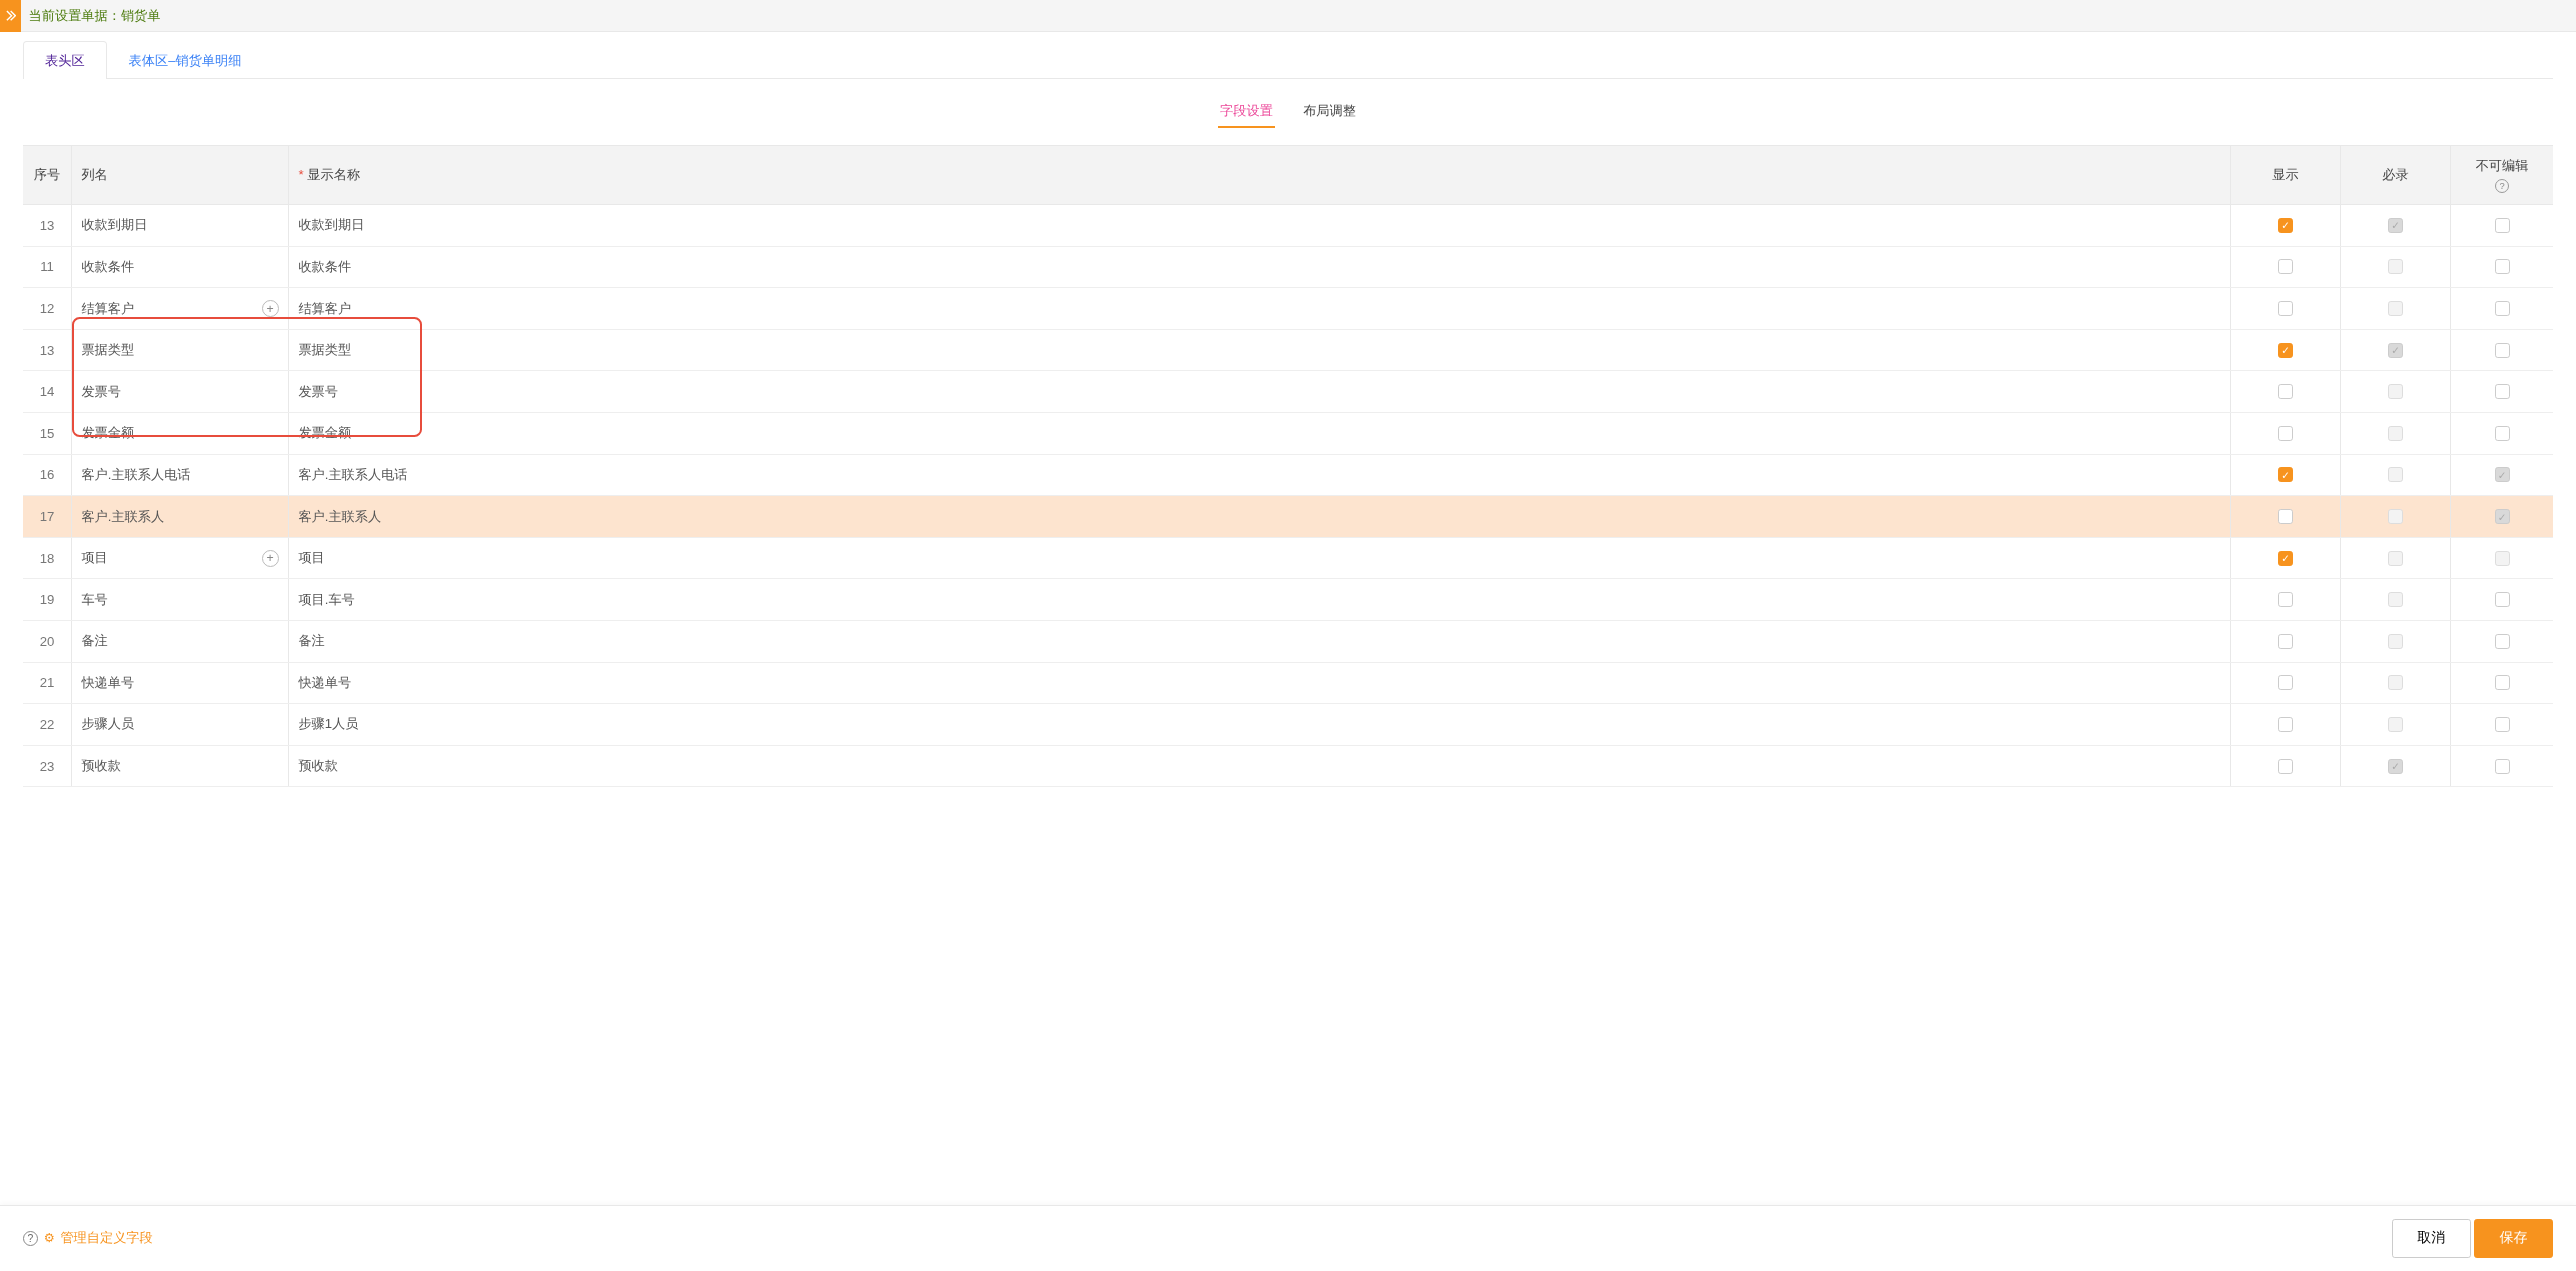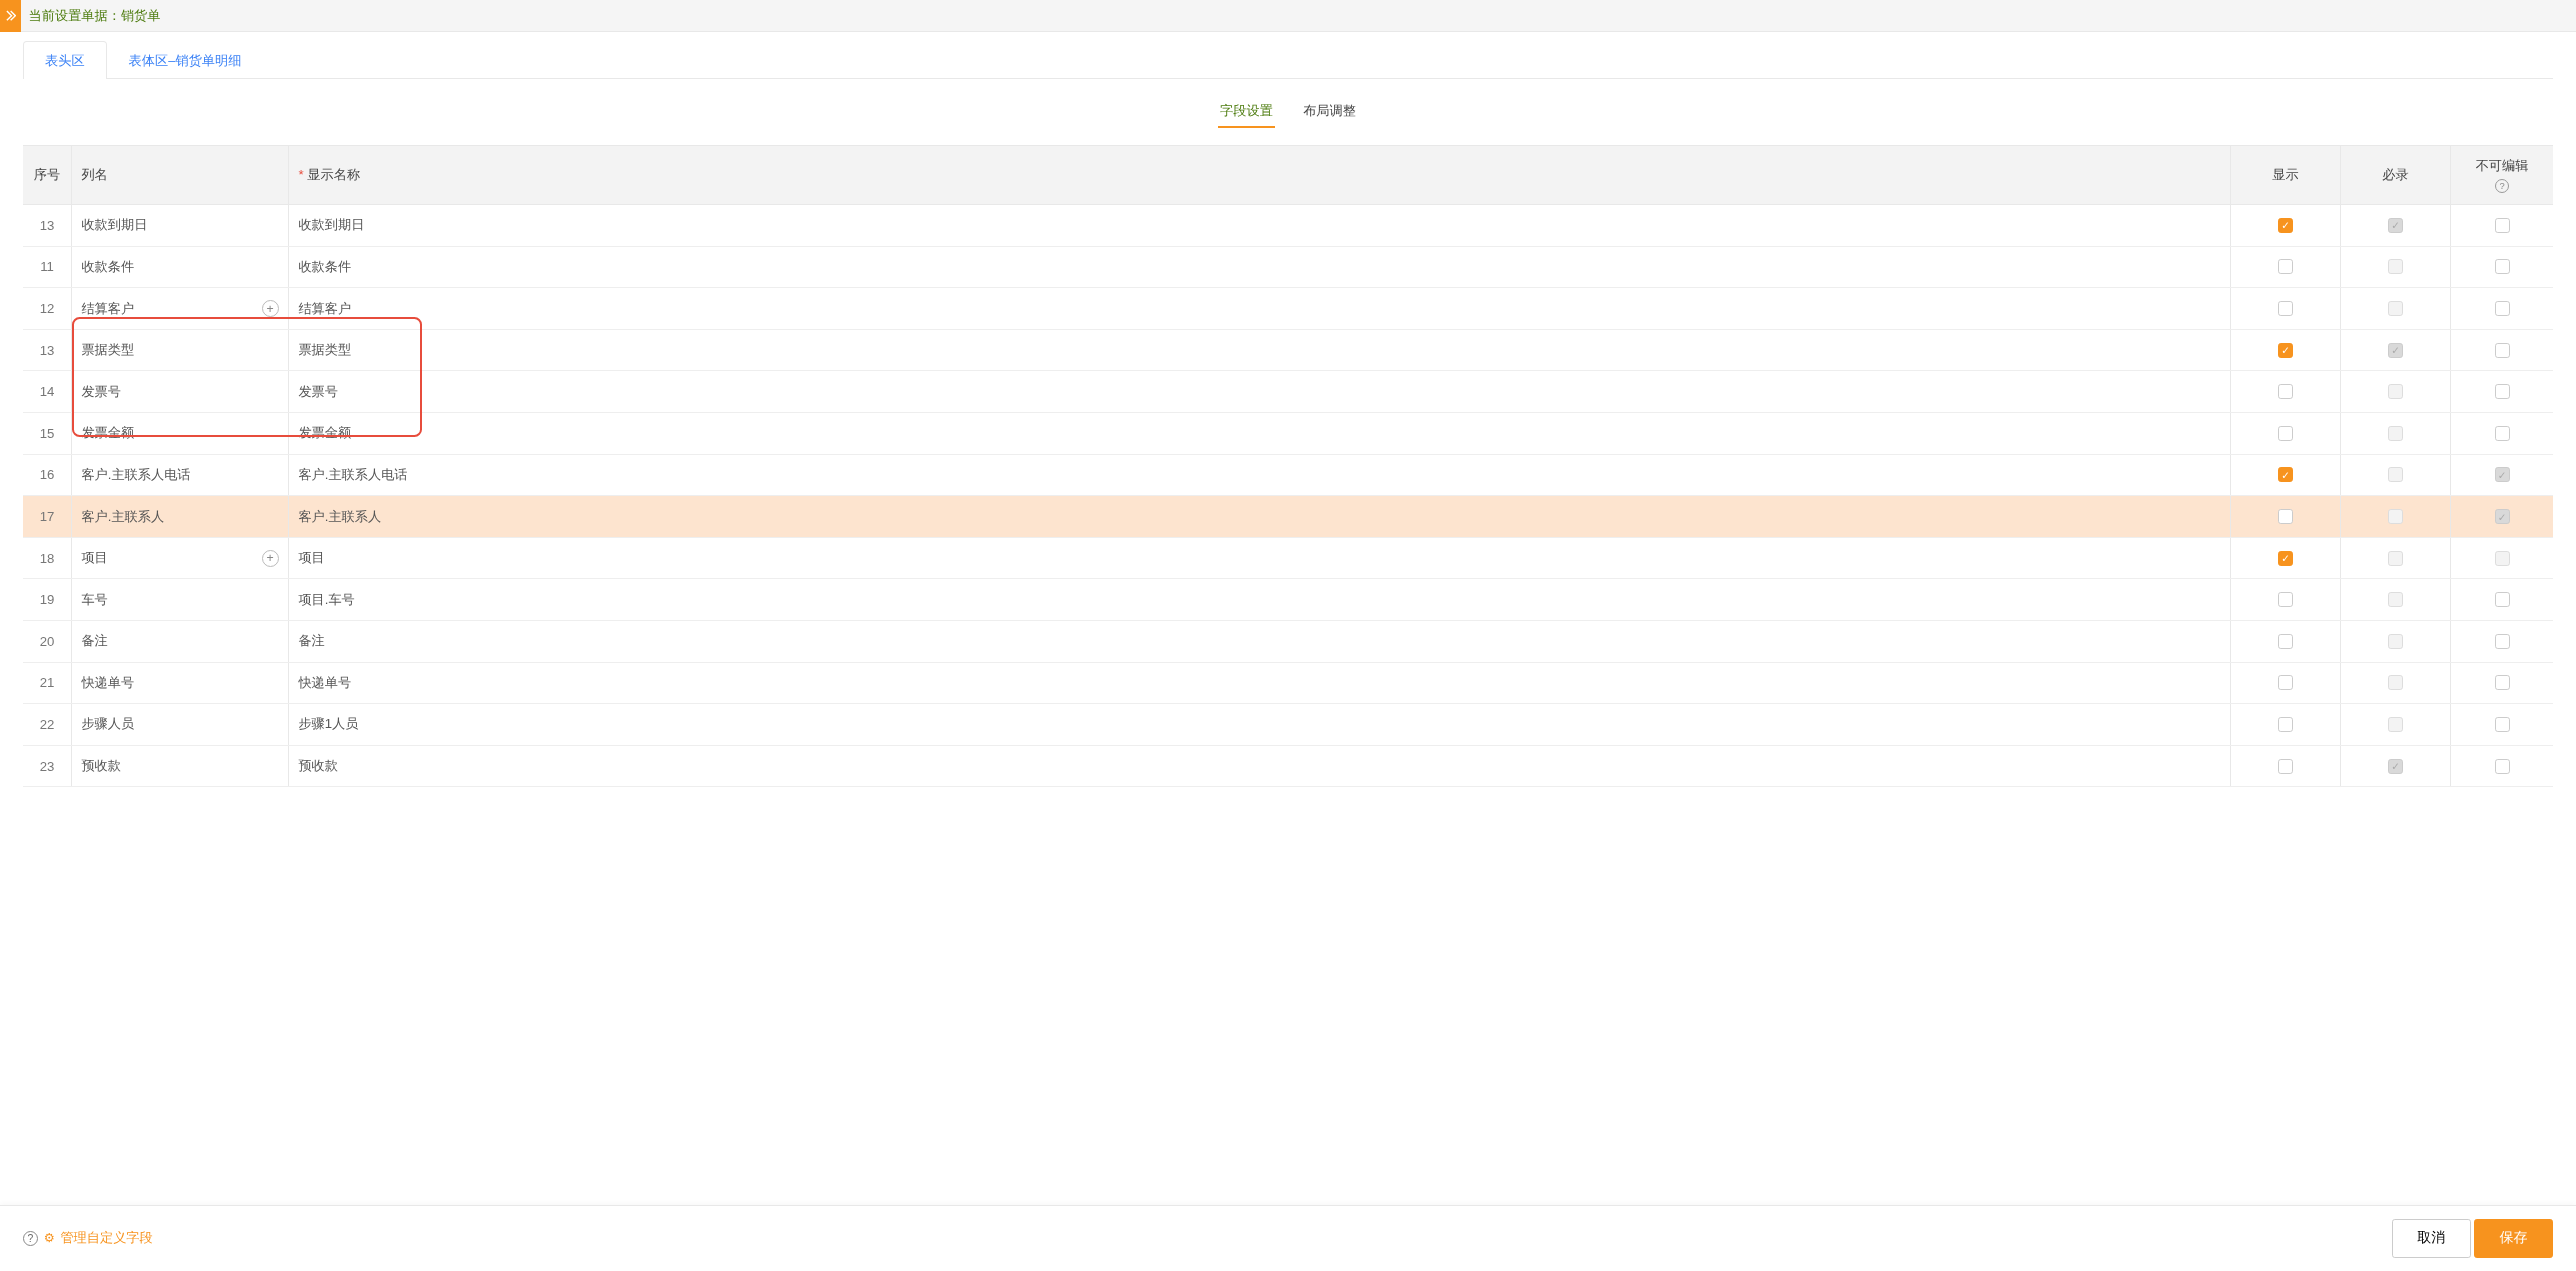--- a/index.html
+++ b/index.html
@@ -6,25 +6,25 @@
 body { font-family: -apple-system, "PingFang SC", "Microsoft YaHei", sans-serif; font-size: 13.2px; color: #333; background: #fff; }
 
 .top-banner { display: flex; align-items: center; height: 32px; background: #f5f5f5; border-bottom: 0.9px solid #e8e8e8; }
 .top-banner-icon { width: 21px; height: 32px; background: #f7931e; color: #fff; display: flex; align-items: center; justify-content: center; margin-right: 7.6px; }
 .top-banner-text { color: #4d7c0f; }
 
 .outer { padding: 0 23px; }
 
 .tabs-primary { display: flex; align-items: flex-end; margin-top: 9.4px; border-bottom: 0.9px solid #e8e8e8; }
 .tab-primary { padding: 9.4px 21px; cursor: pointer; border: 0.9px solid transparent; border-bottom: none; margin-bottom: -0.9px; color: #3b82f6; }
-.tab-primary.active { color: #3b82f6; border-color: #e8e8e8; background: #fff; border-radius: 3.8px 3.8px 0 0; }
+.tab-primary.active { color: #4c1d95; border-color: #e8e8e8; background: #fff; border-radius: 3.8px 3.8px 0 0; }
 
 .tabs-secondary { display: flex; justify-content: center; gap: 26.5px; margin-top: 17px; }
 .tab-secondary { padding: 5.7px 1.9px; cursor: pointer; color: #444; border-bottom: 2.8px solid transparent; }
-.tab-secondary.active { color: #4d7c0f; border-bottom-color: #f7931e; }
+.tab-secondary.active { color: #ec4899; border-bottom-color: #f7931e; }
 
 .table-wrap { margin-top: 17px; border-top: 0.9px solid #e8e8e8; position: relative; }
 .thead { display: flex; background: #f3f3f3; border-bottom: 0.9px solid #e8e8e8; font-weight: 500; color: #444; text-align: right; }
 .th, .td { padding: 11.3px 9.4px; display: flex; align-items: center; }
 .c-seq { width: 49px; justify-content: center; border-right: 0.9px solid #e8e8e8; }
 .c-colname { width: 217px; border-right: 0.9px solid #e8e8e8; position: relative; }
 .c-dispname { flex: 1; border-right: 0.9px solid #e8e8e8; }
 .c-show { width: 110px; justify-content: center; border-right: 0.9px solid #e8e8e8; }
 .c-req { width: 110px; justify-content: center; border-right: 0.9px solid #e8e8e8; }
 .c-lock { width: 102px; justify-content: center; gap: 3.8px; flex-direction: column; }

